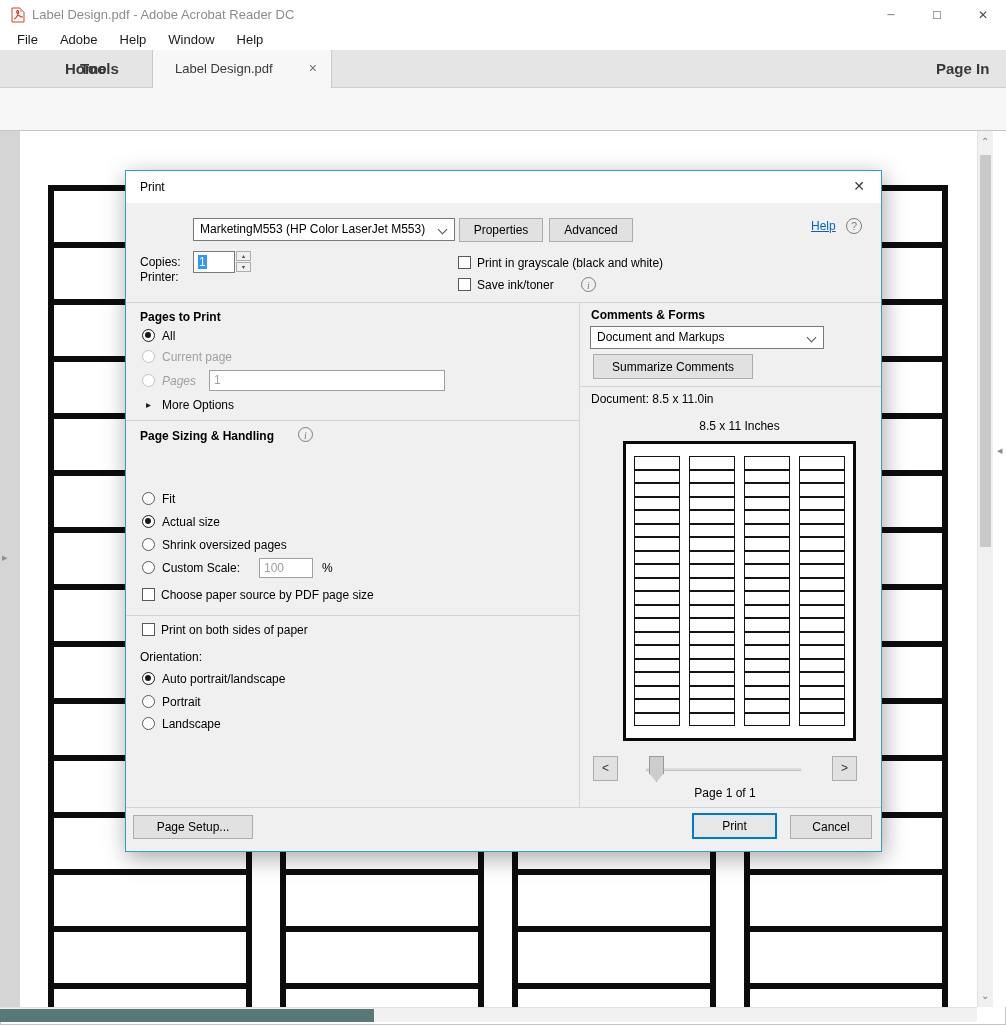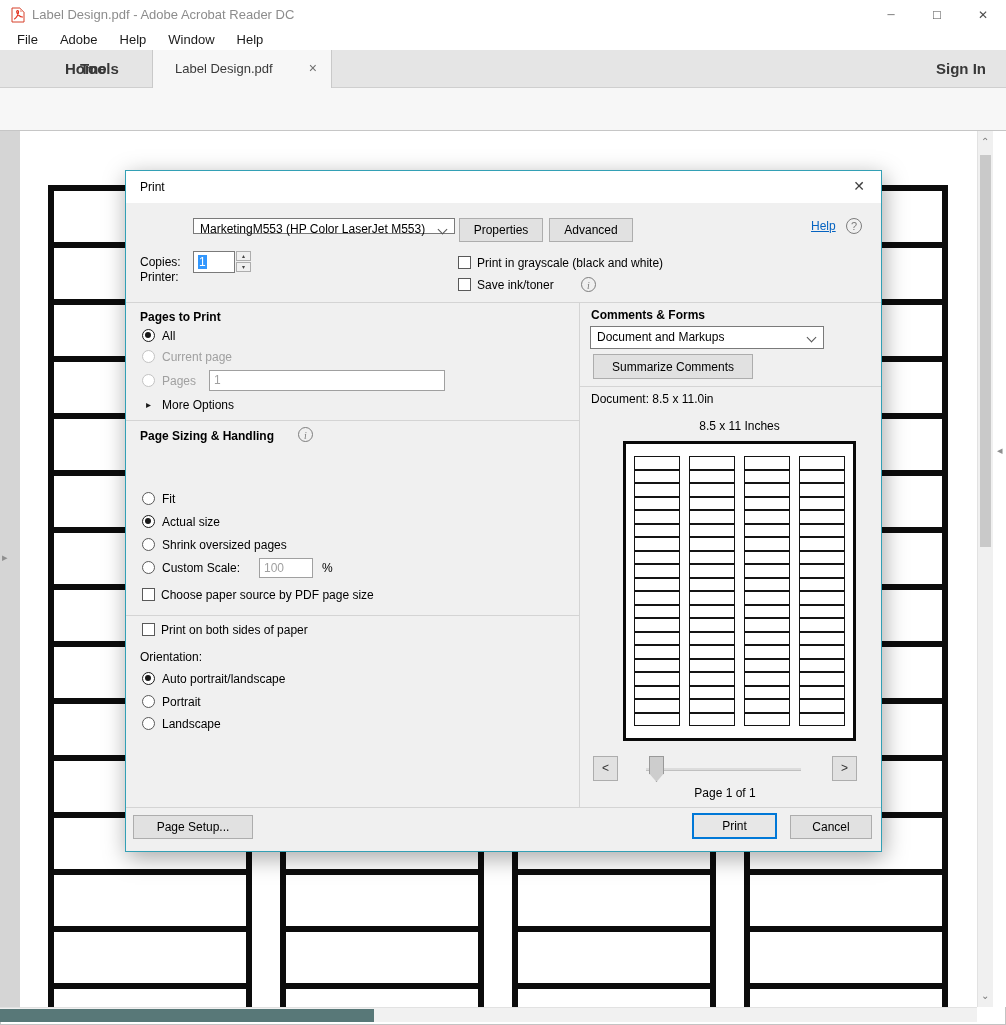--- a/index.html
+++ b/index.html
@@ -124,21 +124,21 @@
     </div>
 
   <div class="tabbar">
     <span class="apptab" style="left:30px;margin-left:35px;">Home</span>
     <span class="apptab" style="left:80px;text-align:right;">Tools</span>
     <div class="doctab">
       <span class="dtlabel">Label Design.pdf</span>
       <span class="tabclose">×</span>
     </div>
     <span class="helpcircle">?</span>
-    <span class="signin">Sign In</span>
+    <span class="signin">Page In</span>
   </div>
 
   <div class="toolbar">
     <span class="ticon" style="left:57px;">
       <svg viewBox="0 0 24 24" fill="none" stroke="currentColor" stroke-width="1.6">
           <path d="M7.5 17.5C4.4 17.5 2.5 15.6 2.5 13.4c0-2 1.5-3.6 3.4-3.8C6.4 6.5 8.9 4.5 12 4.5s5.6 2 6.1 5.1c1.9.2 3.4 1.8 3.4 3.8 0 2.2-1.9 4.1-5 4.1"></path>
           <path d="M12 20.5v-8.5M9.2 14.3L12 11.5l2.8 2.8"></path>
         </svg>
     </span>
     <span class="ticon" style="left:100px;">
@@ -319,21 +319,21 @@
     <div class="hthumb"></div>
   </div>
 
   <div class="dialog">
     <div class="dlg-title">
       <span class="t">Print</span>
       <span class="dlg-close">✕</span>
     </div>
 
     <span class="ctl-label" style="left:14px;top:53px;margin-top:46px;">Printer:</span>
-    <div class="combo" style="left:67px;top:47px;width:262px;height:16px;">
+    <div class="combo" style="left:67px;top:47px;width:262px;height:23px;">
       <span class="cval">MarketingM553 (HP Color LaserJet M553)</span>
       <span class="chev"></span>
     </div>
     <button class="wbtn" style="left:333px;top:47px;width:84px;height:24px;">Properties</button>
     <button class="wbtn" style="left:423px;top:47px;width:84px;height:24px;">Advanced</button>
     <span class="helplink" style="left:685px;top:48px;">Help</span>
     <span class="qcircle" style="left:720px;top:47px;">?</span>
 
     <span class="ctl-label" style="left:14px;top:84px;">Copies:</span>
     <div class="text-input" style="left:67px;top:80px;width:42px;height:22px;border-color:#7a7a7a;">
@@ -350,21 +350,21 @@
     <span class="info-i" style="left:455px;top:106px;">i</span>
 
     <div class="sep-h" style="left:0;top:131px;width:755px;"></div>
 
     <span class="ctl-label hdr" style="left:14px;top:139px;">Pages to Print</span>
     <span class="radio checked" style="left:16px;top:158px;"></span>
     <span class="ctl-label" style="left:36px;top:158px;">All</span>
     <span class="radio disabled" style="left:16px;top:179px;"></span>
     <span class="ctl-label dim" style="left:36px;top:179px;">Current page</span>
     <span class="radio disabled" style="left:16px;top:203px;"></span>
-    <span class="ctl-label dim" style="left:36px;top:203px;">Pages</span>
+    <span class="ctl-label dim" style="left:36px;top:203px;font-style:italic;">Pages</span>
     <div class="text-input" style="left:83px;top:199px;width:236px;height:21px;">
       <span class="iv dim">1</span>
     </div>
     <span class="more-tri" style="left:20px;top:228px;">▸</span>
     <span class="ctl-label" style="left:36px;top:227px;">More Options</span>
 
     <div class="sep-h" style="left:0;top:249px;width:453px;"></div>
 
     <span class="ctl-label hdr" style="left:14px;top:258px;">Page Sizing &amp; Handling</span>
     <span class="info-i" style="left:172px;top:256px;">i</span>

